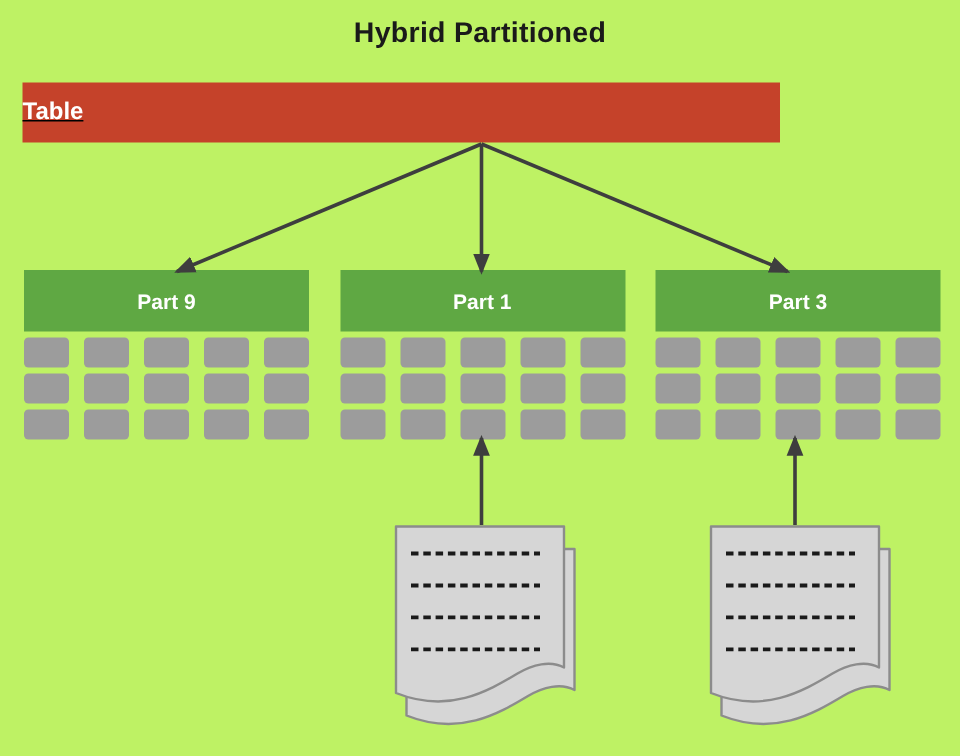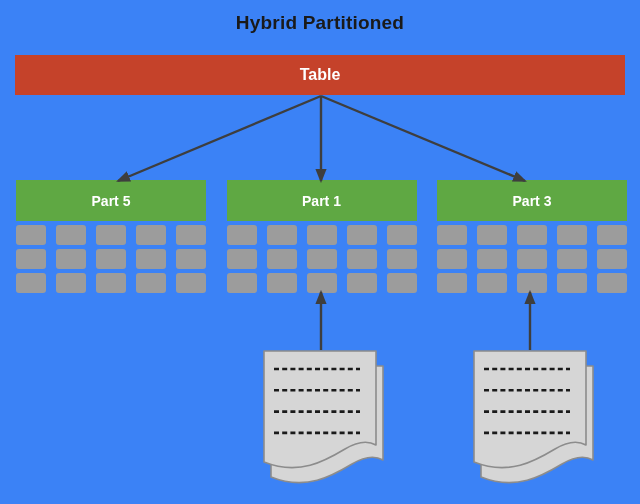--- a/index.html
+++ b/index.html
@@ -1,26 +1,26 @@
 <!DOCTYPE html>
 <html><head>
 <meta charset="utf-8">
 <style>
   html,body{margin:0;padding:0;background:#fff;}
   .canvas{
-    position:relative;width:640px;height:504px;background:#3b82f6;overflow:hidden;
+    position:relative;width:640px;height:504px;background:#bef264;overflow:hidden;
     font-family:"Liberation Sans",sans-serif;
   }
   .title{
     position:absolute;top:12px;left:0;width:640px;text-align:center;
     font-size:19px;font-weight:bold;color:var(--title-color);letter-spacing:.2px;
   }
   .table-bar{
-    position:absolute;left:15px;top:55px;width:610px;height:40px;
-    background:var(--red);display:flex;align-items:center;justify-content:center;
+    position:absolute;left:15px;top:55px;width:505px;height:40px;
+    background:var(--red);display:flex;align-items:center;text-decoration:underline;
   }
   .table-bar span{color:#fff;font-size:16px;font-weight:bold;}
   .partitions-row{
     position:absolute;left:16px;top:180px;width:611px;
     display:flex;justify-content:space-between;
   }
   .partition{width:190px;}
   .partition-header{
     height:41px;background:var(--green);color:#fff;font-size:14px;font-weight:bold;
     display:flex;align-items:center;justify-content:center;
@@ -43,21 +43,21 @@
 <div class="canvas" style="--red: #C5422A; --green: #5FA843; --gray: #9C9C9C; --arrow: #3E3E3E; --doc-fill: #D6D6D6; --doc-border: #8C8C8C; --title-color: #1A1A1A;">
 
   <div class="title">Hybrid Partitioned</div>
 
   <div class="table-bar">
     <span>Table</span>
   </div>
 
   <div class="partitions-row">
       <div class="partition">
-        <div class="partition-header">Part 5</div>
+        <div class="partition-header">Part 9</div>
         <div class="cell-grid">
           <div class="cell"></div>
           <div class="cell"></div>
           <div class="cell"></div>
           <div class="cell"></div>
           <div class="cell"></div>
           <div class="cell"></div>
           <div class="cell"></div>
           <div class="cell"></div>
           <div class="cell"></div>

